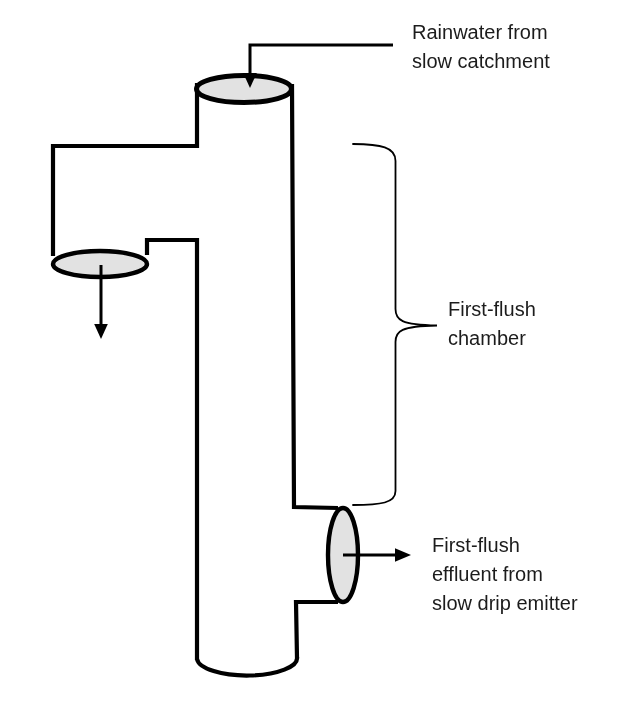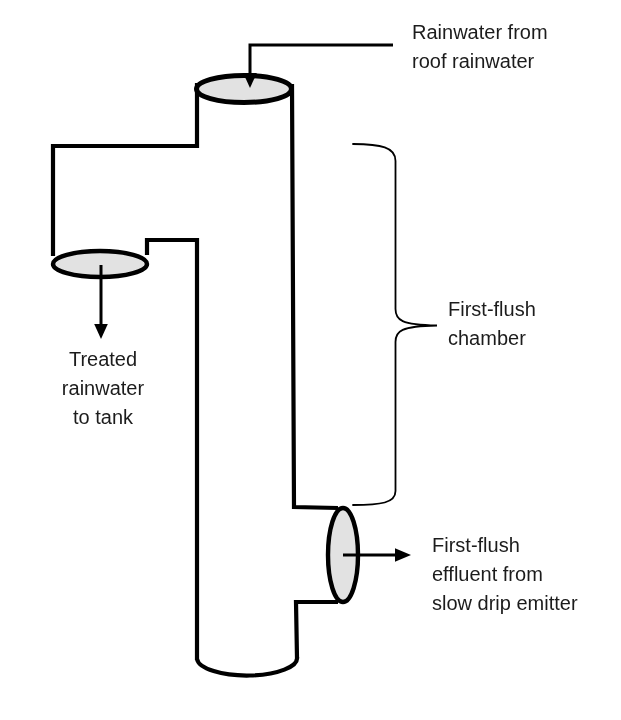--- a/index.html
+++ b/index.html
@@ -90,25 +90,22 @@
     <path class="arrow-line" d="M343,555 L398,555"></path>
     <polygon class="arrow-head" points="395,548.2 395,561.8 411,555"></polygon>
 
     <path class="brace" d="M353,144 C381,144.5 395.5,147 395.5,161
              L395.5,309 C395.5,320 401,324.8 437,325.5
              C401,326.2 395.5,331 395.5,342
              L395.5,491 C395.5,503 381,505 353,505"></path>
   </svg>
 
   <div class="label label-inlet">Rainwater from
-roof rainwater</div>
+slow catchment</div>
 
-  <div class="label label-tank">Treated
-rainwater
-to tank</div>
 
   <div class="label label-chamber">First-flush
 chamber</div>
 
   <div class="label label-effluent">First-flush
 effluent from
 slow drip emitter</div>
 
 </div>
 

